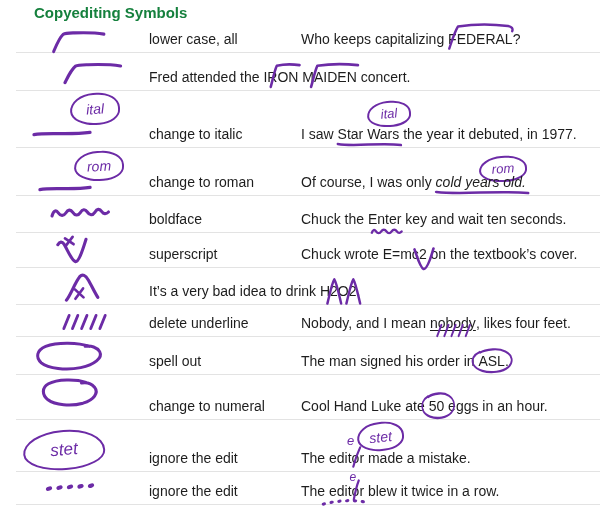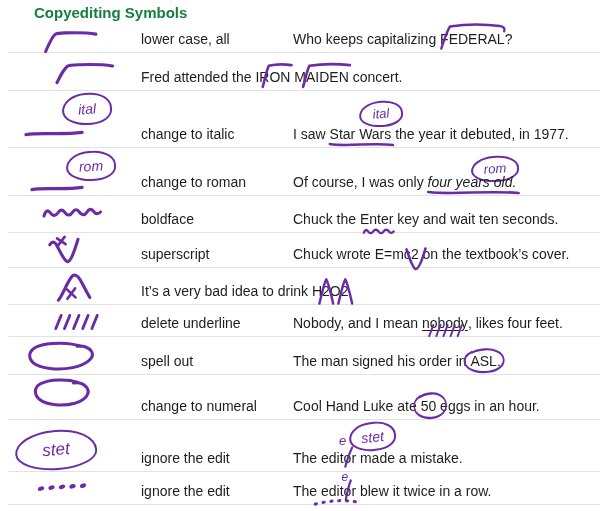--- a/index.html
+++ b/index.html
@@ -1,19 +1,19 @@
 <!DOCTYPE html>
 <html><head>
 <meta charset="utf-8">
 <style>
   html,body{margin:0;padding:0;background:#fff;}
   body{width:600px;height:511px;overflow:hidden;position:relative;
        font-family:"Liberation Sans","DejaVu Sans",sans-serif;color:#1d1d1d;}
   .title{position:absolute;left:5px;top:4px;font-size:15px;font-weight:bold;color:#15803d;margin-left:29px;}
-  .table{position:absolute;left:8px;top:24px;width:579px;}
+  .table{position:absolute;left:16px;top:24px;width:579px;}
   .row{position:relative;width:600px;box-sizing:border-box;border-bottom:1px solid #e3e3e3;
        display:flex;align-items:flex-end;}
   .sym{width:133px;align-self:stretch;position:relative;}
   .lbl{width:152px;padding-bottom:5px;font-size:14px;line-height:16px;}
   .ex{flex:1;align-self:stretch;position:relative;font-size:14px;line-height:16px;}
   .line{position:absolute;left:0;bottom:5px;white-space:pre;}
   .m{position:relative;display:inline-block;}
   .it{font-style:italic;}
   .ul{text-decoration:underline;text-underline-offset:2px;margin-top:15px;}
   svg.mk,svg.ov{position:absolute;overflow:visible;pointer-events:none;}
@@ -80,21 +80,21 @@
   <div class="row" style="height:48px">
     <div class="sym">
       <span class="hc" style="left:58px;top:3px;width:50px;height:30px;font-size:14px;transform:rotate(-3deg)">rom</span>
       <svg class="mk" style="left:22px;top:36px;width:54px;height:8px" viewBox="0 0 60 8" preserveAspectRatio="none">
           <path d="M2 5.6 C16 3 36 6.2 58 3.4"></path>
         </svg>
     </div>
     <div class="lbl">change to roman</div>
     <div class="ex">
       <span class="hc" style="left:178px;top:8px;width:48px;height:26px;font-size:13px;transform:rotate(-4deg)">rom</span>
-      <div class="line"><span>Of course, I was only </span><span class="m it"><span>four years old.</span><svg class="ov" style="left:-2px;bottom:-6px;width:calc(100% + 6px);height:8px" viewBox="0 0 80 8" preserveAspectRatio="none">
+      <div class="line"><span>Of course, I was only </span><span class="m it"><span>cold years old.</span><svg class="ov" style="left:-2px;bottom:-6px;width:calc(100% + 6px);height:8px" viewBox="0 0 80 8" preserveAspectRatio="none">
               <path d="M2 4 C24 7 52 2.2 78 5"></path>
             </svg></span><span></span></div>
     </div>
   </div>
 
   <div class="row" style="height:37px">
     <div class="sym">
       <svg class="mk" style="left:34px;top:8px;width:62px;height:16px" viewBox="0 0 62 16" preserveAspectRatio="none">
           <path style="stroke-width:3.1" d="M2 12 C3.5 6.5 6 5.5 8.3 8.8 C10.6 12 13.5 12.5 15.8 9 C18 5.5 20.5 5 22.8 8.3 C25 11.6 28 12.2 30.3 8.7 C32.5 5.2 35 4.7 37.3 8 C39.5 11.3 42.5 11.8 44.8 8.3 C47 4.8 49.5 4.3 51.8 7.6 C53.5 10 56 10.5 58.5 8"></path>
         </svg>

